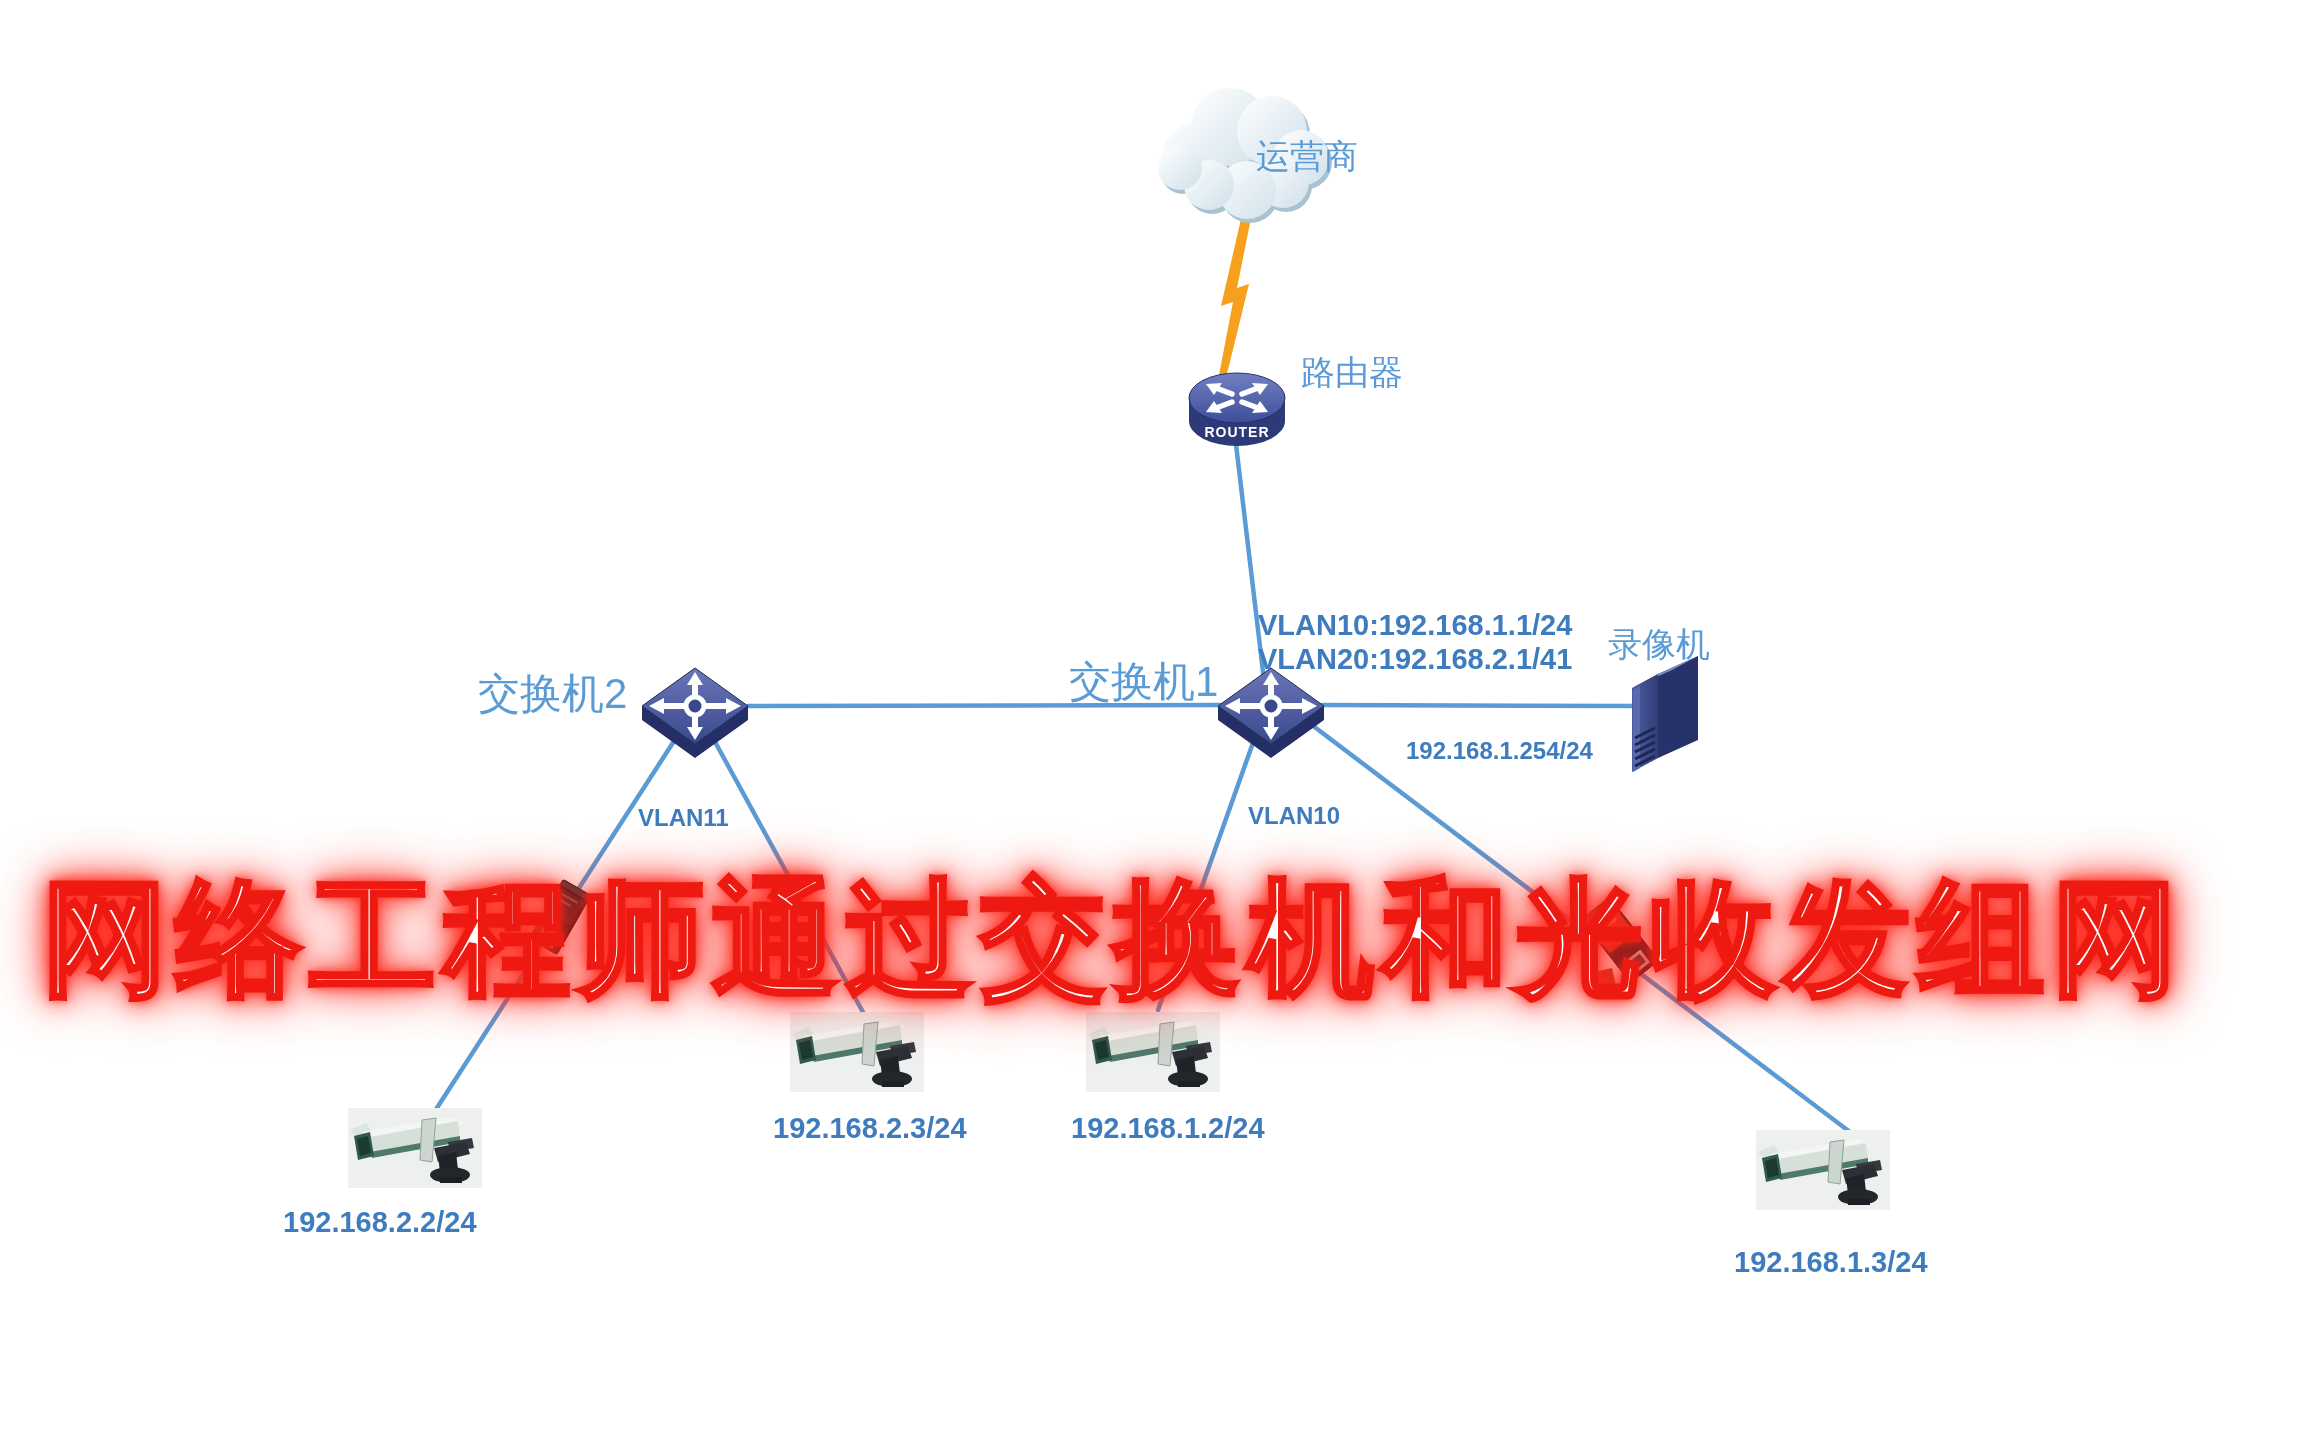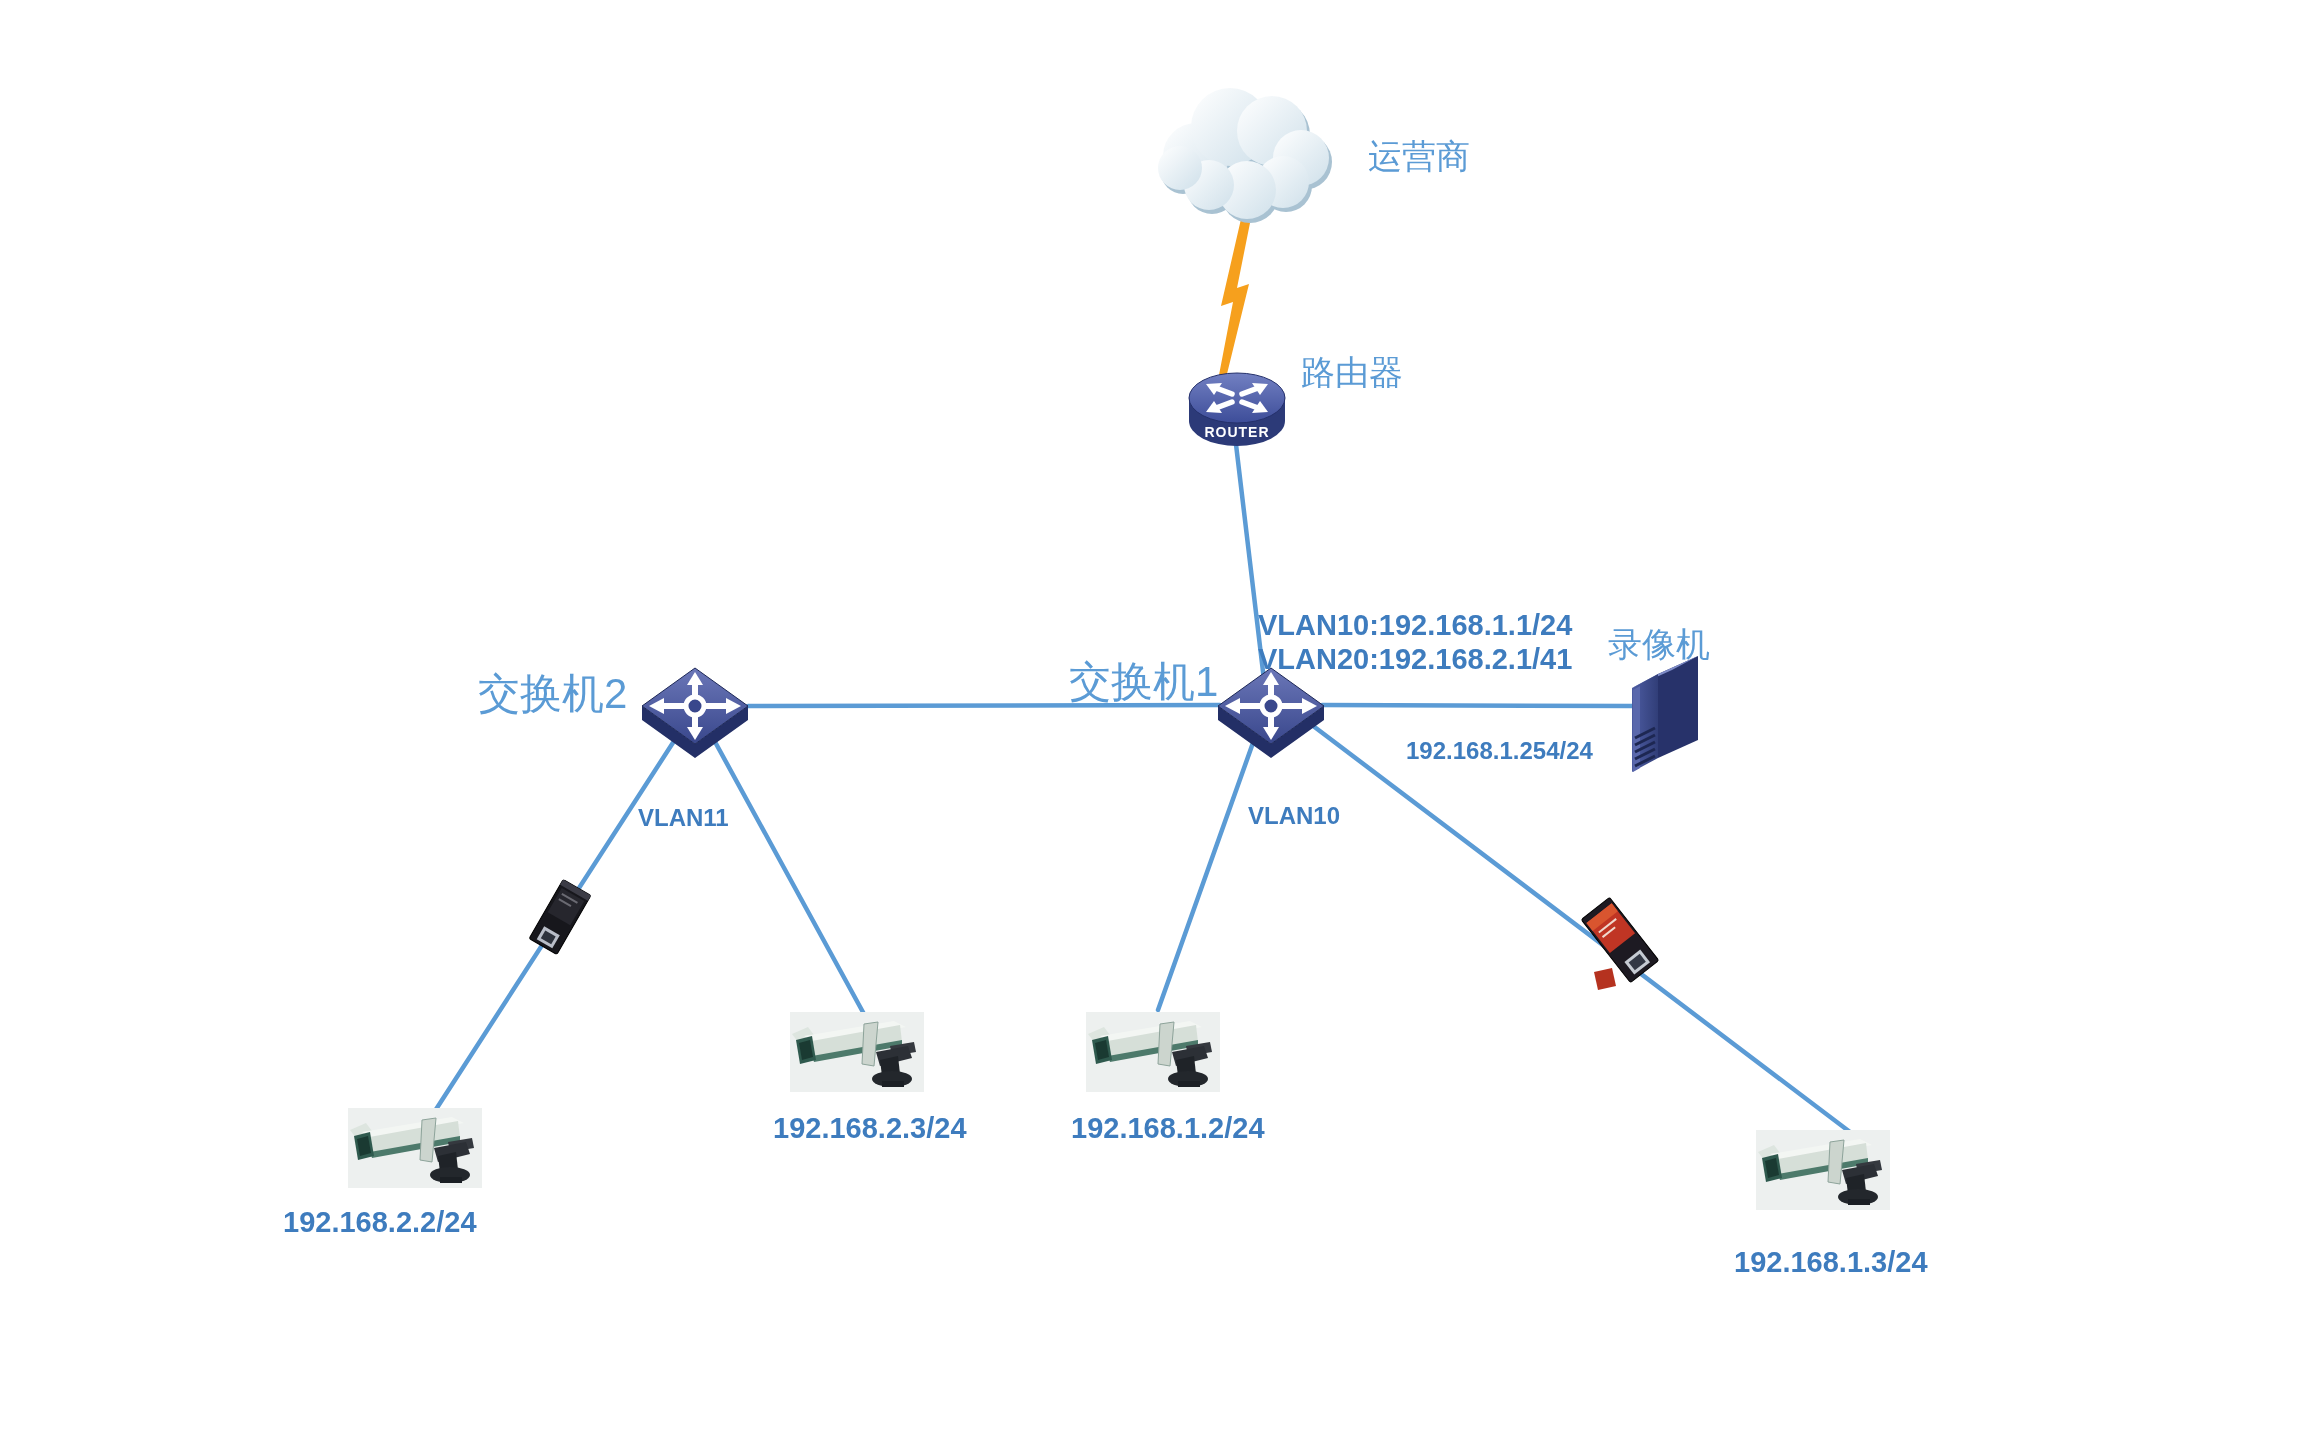--- a/index.html
+++ b/index.html
@@ -169,33 +169,34 @@
         <rect x="-7" y="23" width="14" height="10" fill="#333845"></rect>
       </g>
     </g>
 
     <use href="#camIcon" x="348" y="1108"></use>
     <use href="#camIcon" x="790" y="1012"></use>
     <use href="#camIcon" x="1086" y="1012"></use>
     <use href="#camIcon" x="1756" y="1130"></use>
   </svg>
 
-  <div class="lbl" style="left:1368px;top:134px">运营商</div>
+  <div class="lbl" style="left:1256px;top:134px">运营商</div>
   <div class="lbl" style="left:1301px;top:350px">路由器</div>
   <div class="lbl sm" style="left:1069px;top:654px">交换机1</div>
   <div class="lbl sm" style="left:478px;top:666px">交换机2</div>
   <div class="lbl" style="left:1608px;top:622px">录像机</div>
 
   <div class="cfg" style="left:1258px;top:572px">
     <div>VLAN10:192.168.1.1/24</div>
     <div>VLAN20:192.168.2.1/41</div>
   </div>
 
   <div class="ip vlan" style="left:638px;top:804px">VLAN11</div>
   <div class="ip vlan" style="left:1248px;top:802px">VLAN10</div>
 
   <div class="ip" style="left:1406px;top:737px;font-size:24px">192.168.1.254/24</div>
   <div class="ip" style="left:283px;top:1206px">192.168.2.2/24</div>
   <div class="ip" style="left:773px;top:1112px">192.168.2.3/24</div>
   <div class="ip" style="left:1071px;top:1112px">192.168.1.2/24</div>
   <div class="ip" style="left:1734px;top:1246px">192.168.1.3/24</div>
 
+  <div class="overlay-line ov2">网络工程师通过交换机和光收发组网</div>
 </div>
 
 </body></html>

